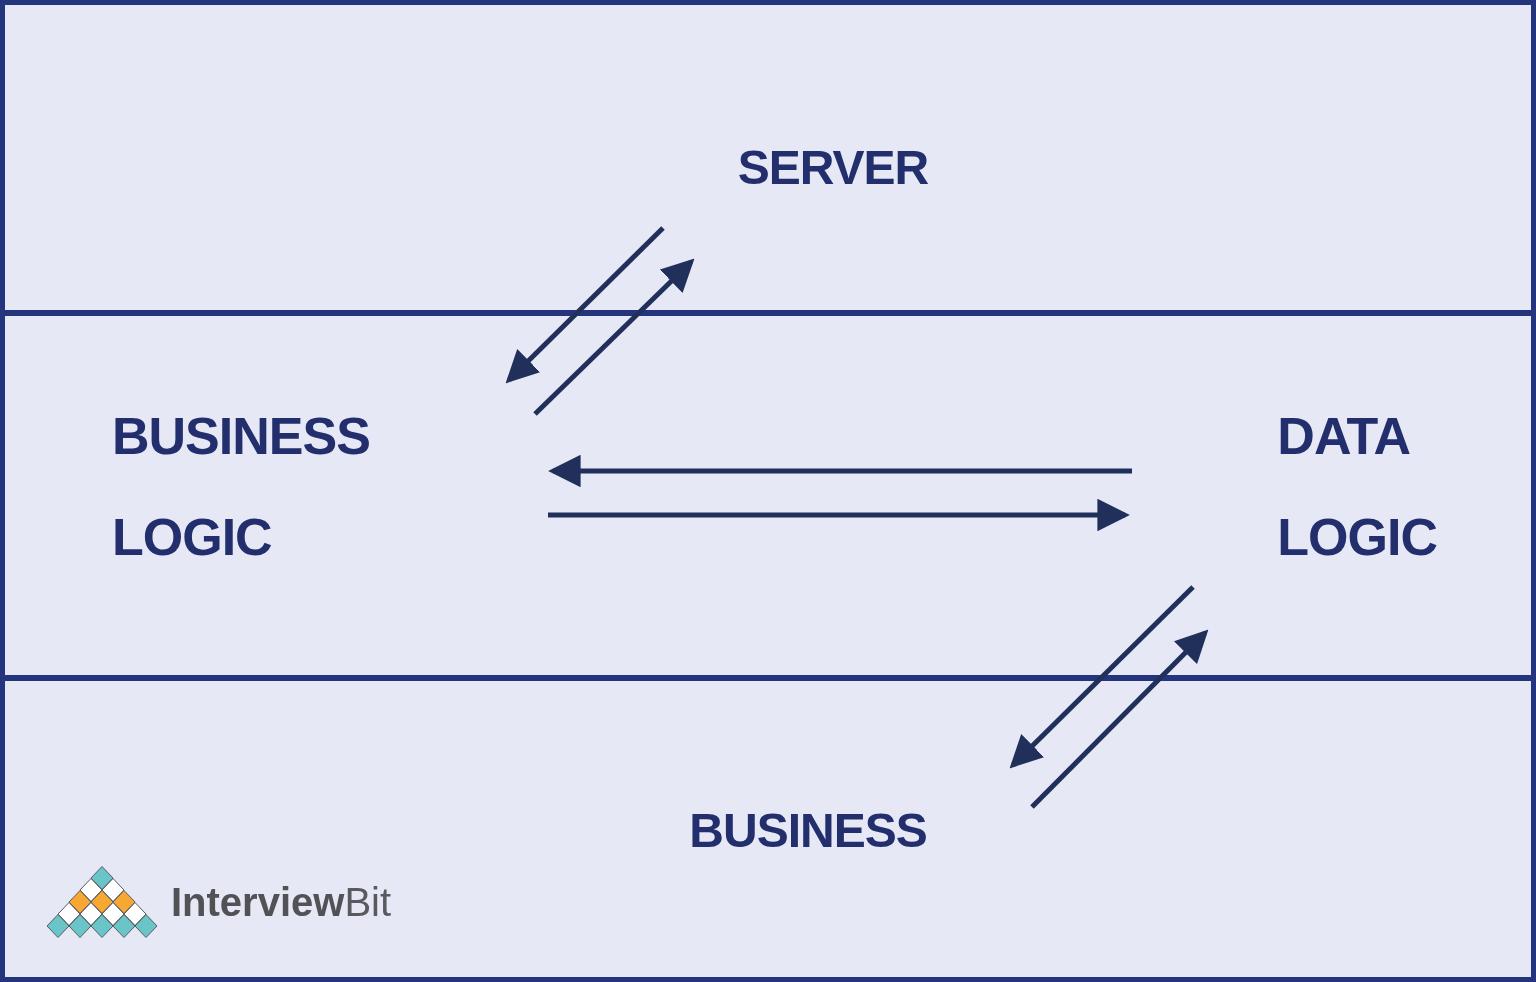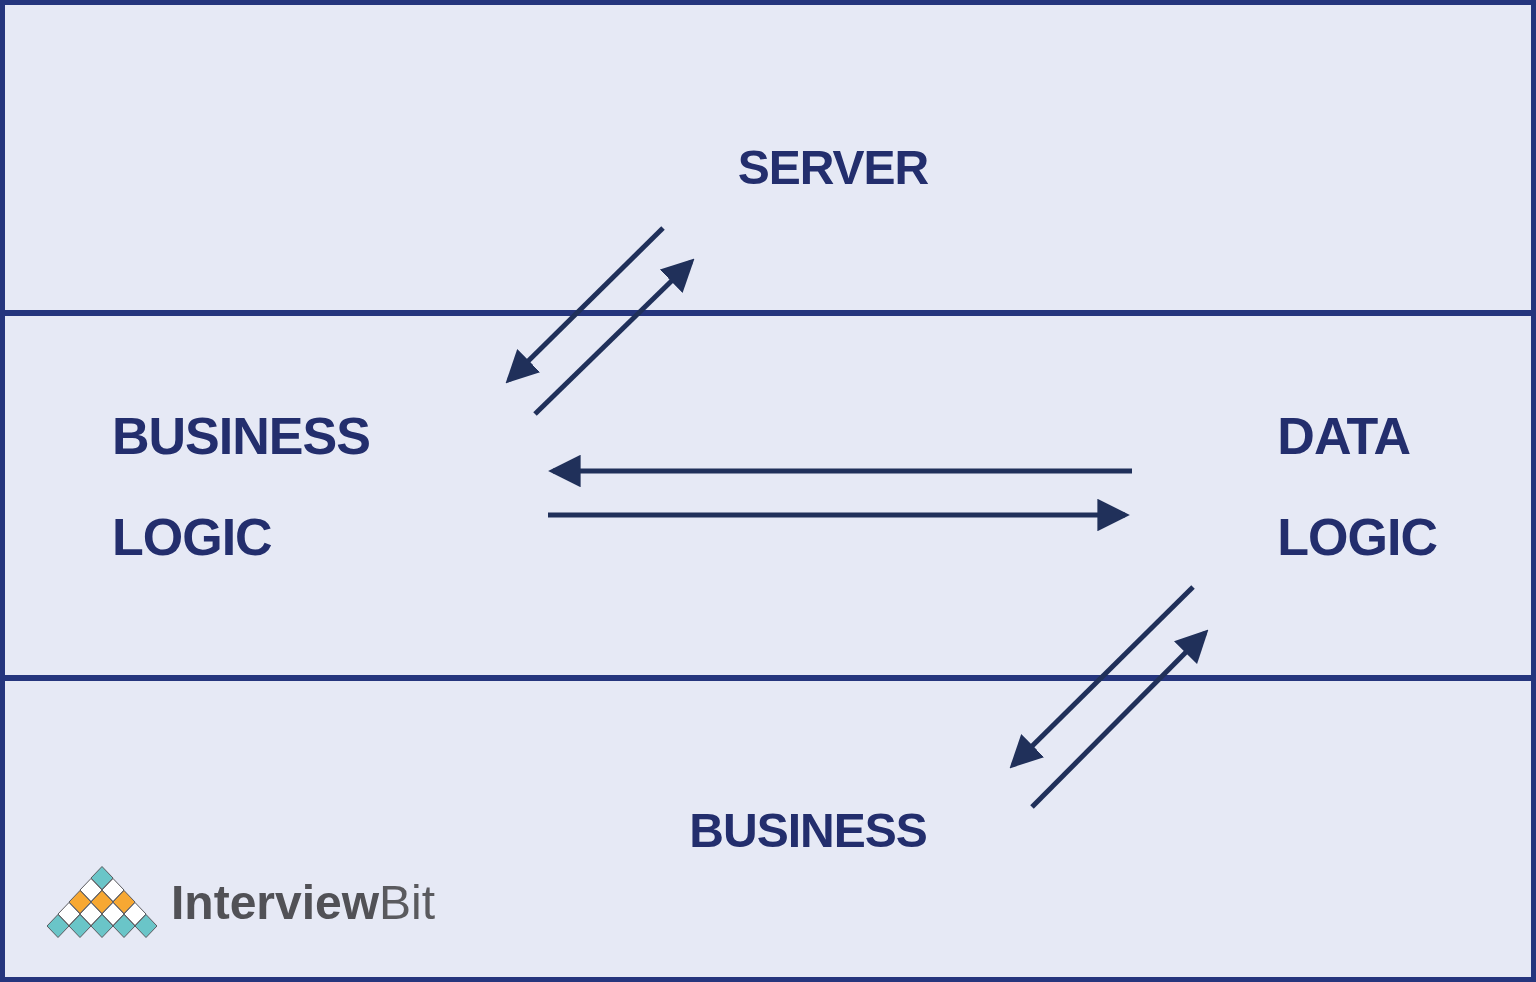--- a/index.html
+++ b/index.html
@@ -41,21 +41,21 @@
     width: 1526px; height: 972px;
     pointer-events: none;
   }
   .logo {
     position: absolute;
     left: 42px; top: 861px;
     display: flex;
     align-items: center;
     gap: 14px;
   }
-  .logo-text { font-size: 48px; letter-spacing: 0; }
+  .logo-text { font-size: 40px; letter-spacing: 0; }
   .logo-text .primary   { font-weight: bold;  color: #515156; }
   .logo-text .secondary { font-weight: normal; color: #5a5a5e; }
 </style>
 </head>
 <body>
 
 <div class="canvas">
 
   <div class="divider divider-1"></div>
   <div class="divider divider-2"></div>

